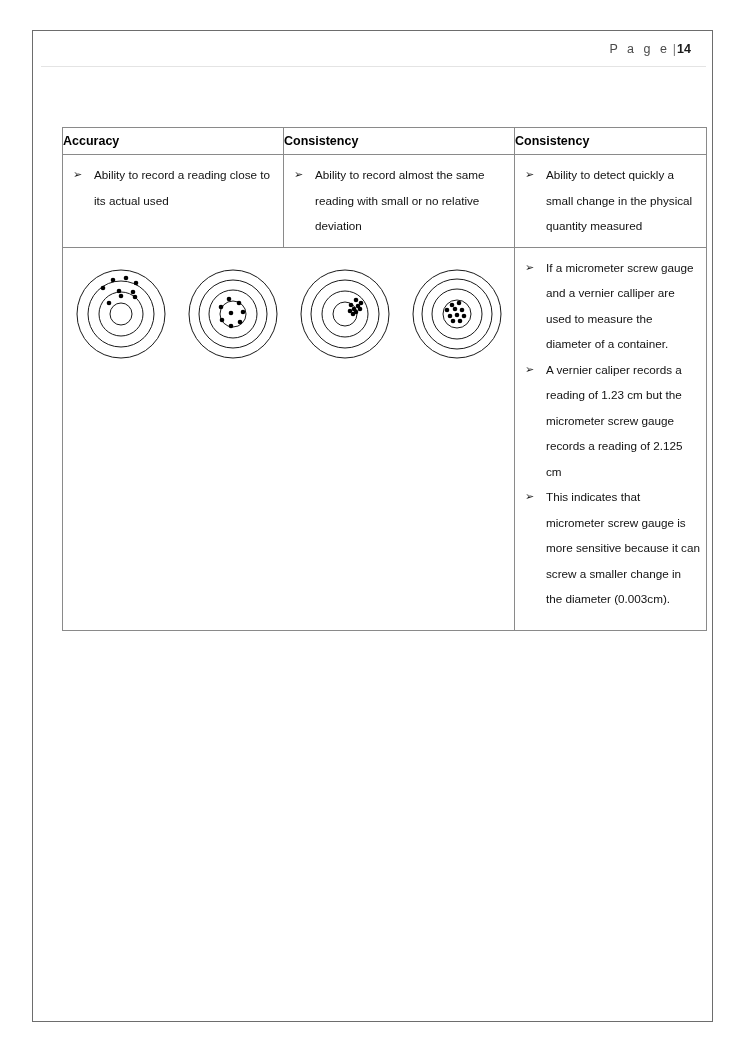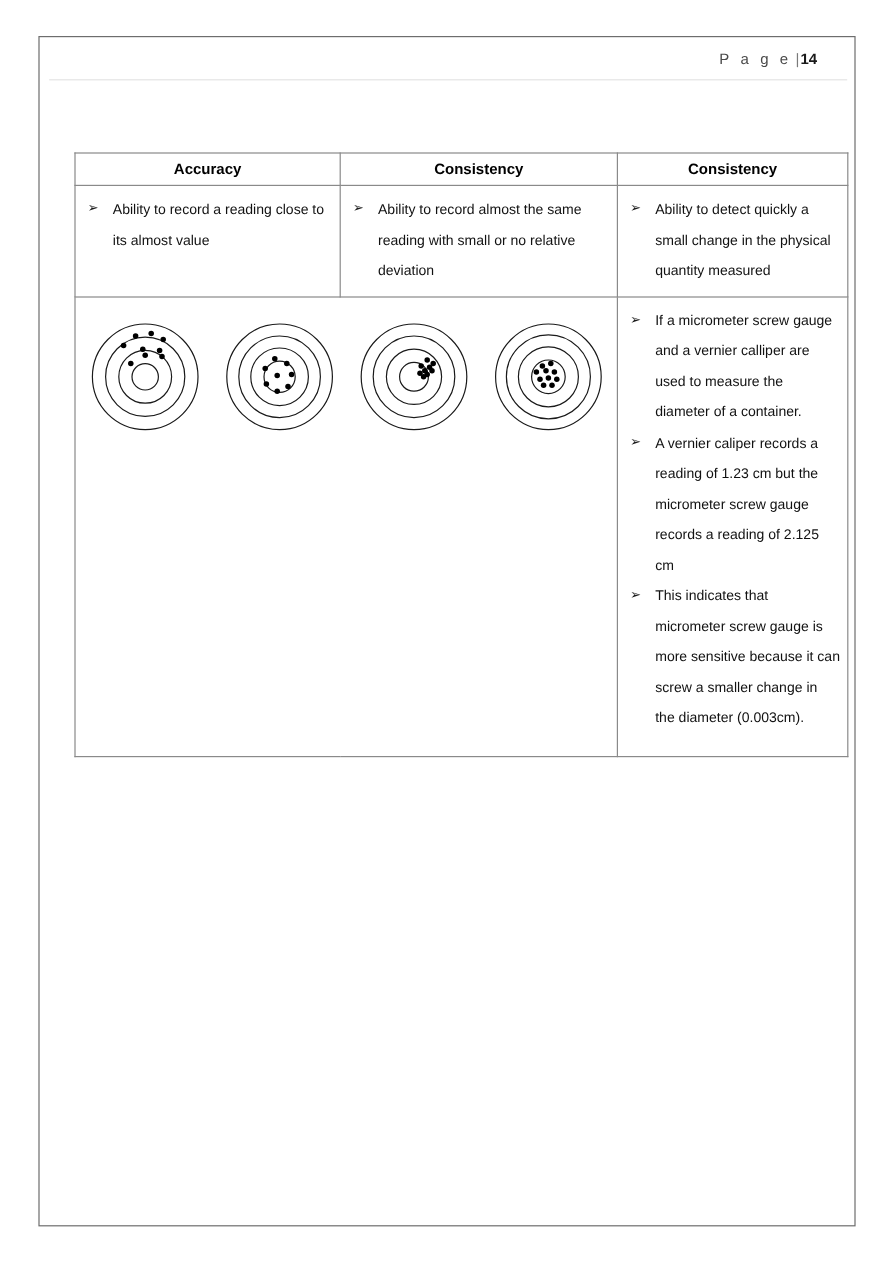--- a/index.html
+++ b/index.html
@@ -24,21 +24,21 @@
     width: 681px;
     height: 992px;
     border: 1px solid #6d6d6d;
     box-sizing: border-box;
     background: #ffffff;
   }
 
   
   .page-header {
     position: absolute;
-    left: 2px;
+    left: 12px;
     top: 11px;
     width: 100%;
     text-align: right;
     padding-right: 33px;
     box-sizing: border-box;
     font-size: 12.5px;
     color: #4a4a4a;
     letter-spacing: 0;
   }
   .page-header .pg-word {
@@ -86,21 +86,21 @@
   .acc-table td, .acc-table th {
     border: 1px solid #8a8a8a;
     vertical-align: top;
     padding: 0;
   }
   .col-acc   { width: 221px; }
   .col-con   { width: 231px; }
   .col-sen   { width: 192px; }
 
   .hdr-cell {
-    text-align: center;
+    text-align: left;
     font-size: 12.5px;
     font-weight: bold;
     height: 26px;
     line-height: 26px;
     vertical-align: middle;
     padding: 0;
   }
 
   
   .cell-pad {
@@ -174,21 +174,21 @@
         <td class="hdr-cell">Consistency</td>
         <td class="hdr-cell">Consistency</td>
       </tr>
 
       <tr class="def-row">
         <td>
           <div class="cell-pad">
             <ul class="bul">
               <li>
                 <span class="arrow">➢</span>
-                <span>Ability to record a reading close to its almost value</span>
+                <span>Ability to record a reading close to its actual used</span>
               </li>
             </ul>
           </div>
         </td>
         <td>
           <div class="cell-pad">
             <ul class="bul">
               <li>
                 <span class="arrow">➢</span>
                 <span>Ability to record almost the same reading with small or no relative deviation</span>

